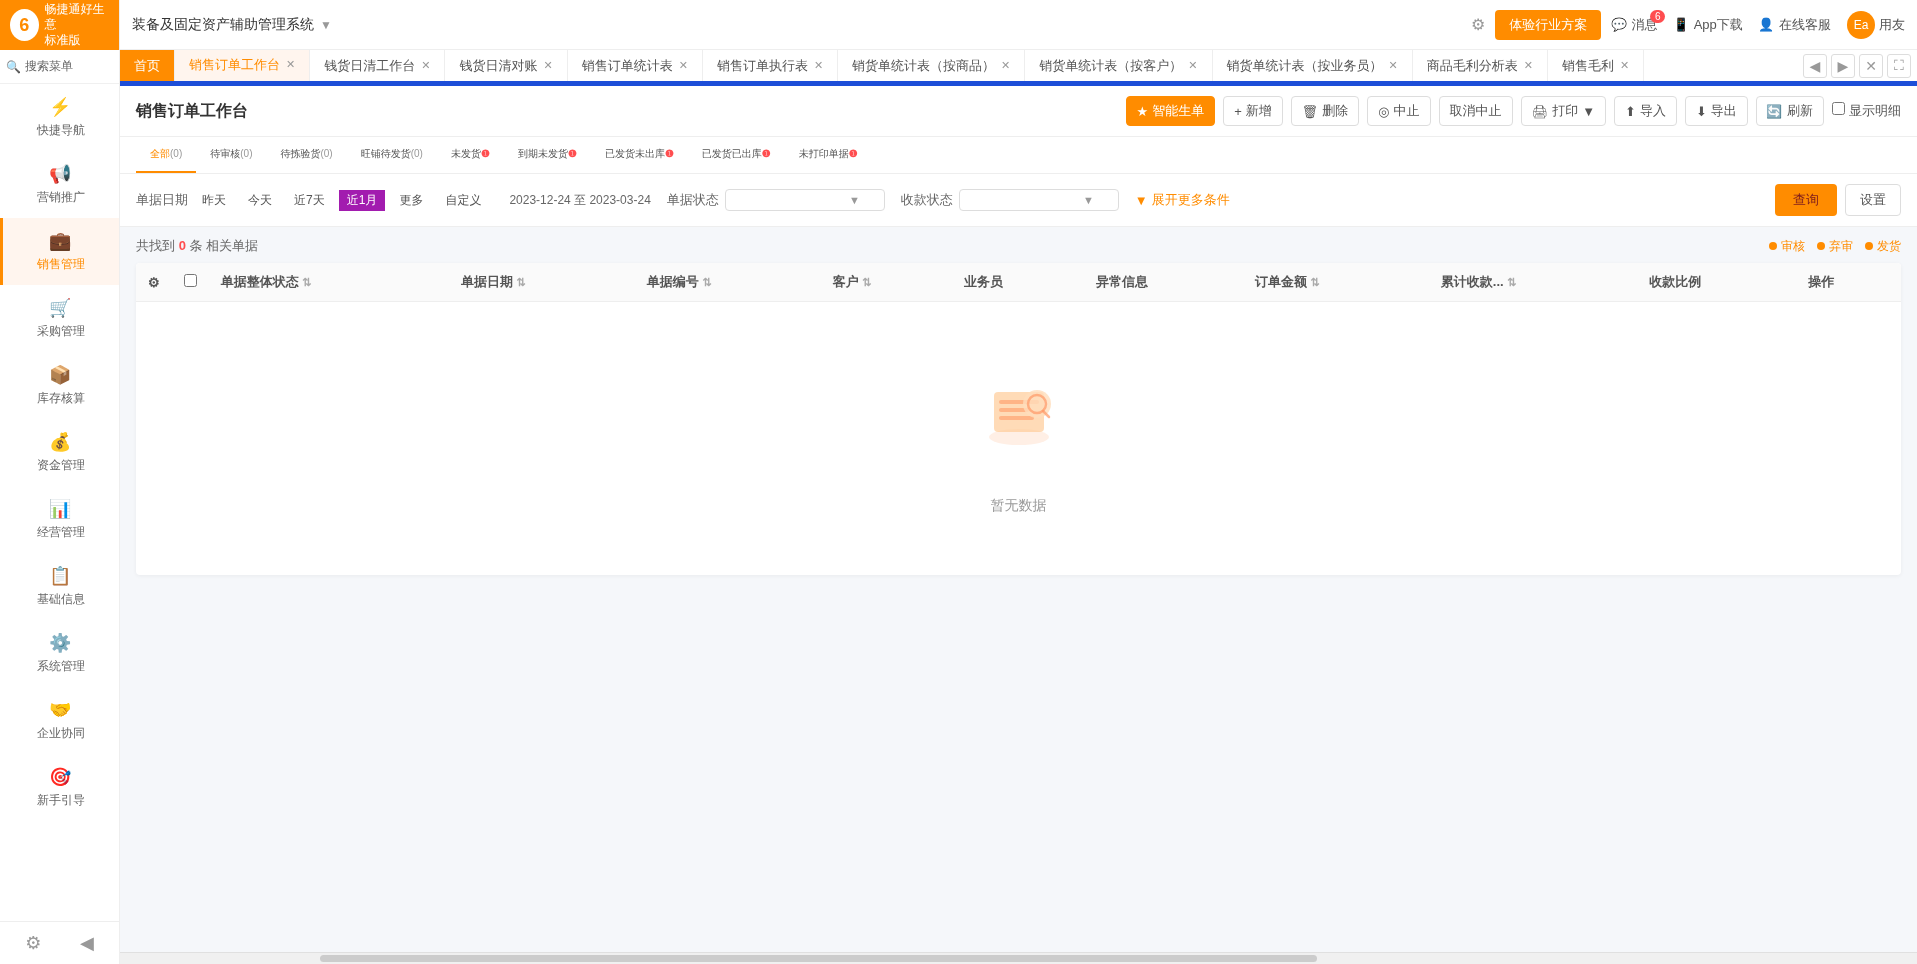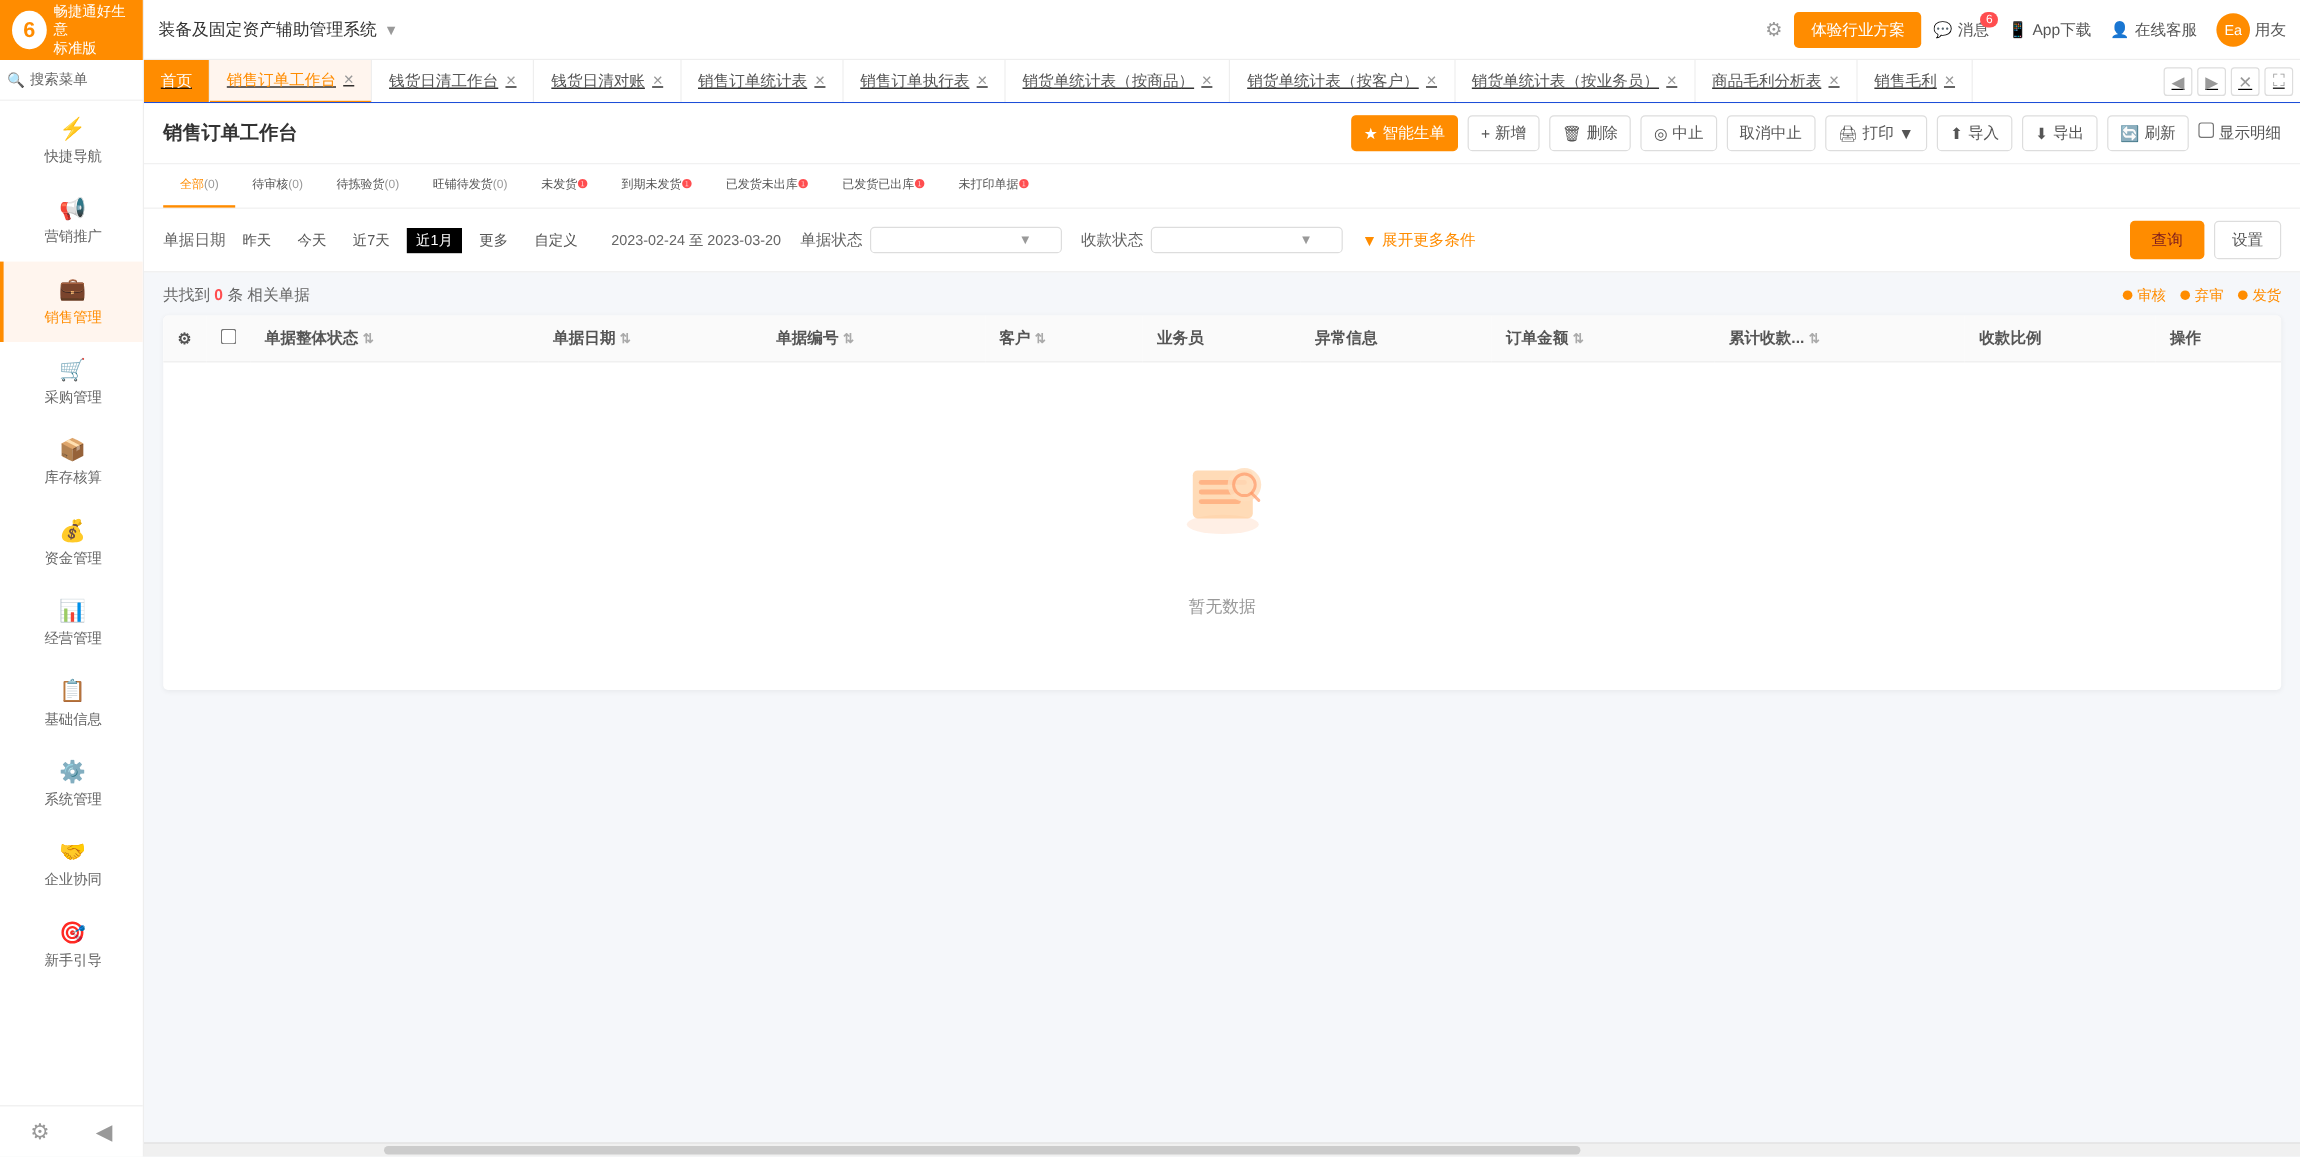--- a/index.html
+++ b/index.html
@@ -27,21 +27,21 @@
     .topbar-title { font-size: 14px; color: #333; flex: 1; display: flex; align-items: center; gap: 6px; }
     .topbar-dropdown { color: #999; font-size: 12px; }
     .topbar-gear { color: #999; font-size: 16px; cursor: pointer; }
     .topbar-btn { background: #ff8c00; color: #fff; border: none; padding: 6px 14px; border-radius: 4px; cursor: pointer; font-size: 13px; }
     .topbar-right { display: flex; align-items: center; gap: 16px; margin-left: auto; }
     .topbar-right-item { display: flex; align-items: center; gap: 4px; font-size: 13px; color: #555; cursor: pointer; position: relative; }
     .badge { background: #ff4d4f; color: #fff; border-radius: 10px; font-size: 10px; padding: 1px 5px; position: absolute; top: -6px; right: -8px; }
     .avatar { width: 28px; height: 28px; background: #ff8c00; border-radius: 50%; color: #fff; display: flex; align-items: center; justify-content: center; font-size: 12px; }
 
     
-    .tabs-bar { background: #fff; display: flex; align-items: center; border-bottom: 1px solid #1d4ed8; overflow: hidden; height: 36px; text-decoration: underline; }
+    .tabs-bar { background: #fff; display: flex; align-items: center; border-bottom: 5px solid #1d4ed8; overflow: hidden; height: 36px; }
     .tab-item { padding: 0 14px; height: 36px; display: flex; align-items: center; gap: 6px; font-size: 13px; color: #555; cursor: pointer; border-right: 1px solid #eee; white-space: nowrap; flex-shrink: 0; }
     .tab-item.active { color: #ff8c00; background: #fff5ee; border-bottom: 2px solid #ff8c00; }
     .tab-item .close-btn { font-size: 11px; color: #999; cursor: pointer; }
     .tab-item:first-child { color: #fff; background: #ff8c00; border-bottom: none; }
     .tab-nav-btns { display: flex; align-items: center; margin-left: auto; padding: 0 6px; gap: 4px; }
     .tab-nav-btn { width: 24px; height: 24px; display: flex; align-items: center; justify-content: center; cursor: pointer; color: #999; font-size: 14px; border: 1px solid #ddd; border-radius: 3px; }
 
     
     .content { flex: 1; overflow: hidden; display: flex; flex-direction: column; background: #f5f7fa; }
 
@@ -58,21 +58,21 @@
     .sub-tab.active { color: #ff8c00; border-bottom-color: #ff8c00; }
     .sub-tab .count { color: #999; }
     .sub-tab .count-red { color: #ff4d4f; font-weight: bold; }
 
     
     .filter-bar { background: #fff; padding: 10px 16px; border-bottom: 1px solid #eee; display: flex; align-items: center; gap: 16px; flex-wrap: wrap; }
     .filter-item { display: flex; align-items: center; gap: 6px; font-size: 13px; }
     .filter-label { color: #666; white-space: nowrap; }
     .filter-dates { display: flex; gap: 6px; align-items: center; }
     .date-btn { padding: 2px 8px; font-size: 12px; color: #555; cursor: pointer; border-radius: 3px; }
-    .date-btn.active { background: #000000; color: #fff; border-radius: 0; }
+    .date-btn.active { background: #a21caf; color: #fff; border-radius: 0; }
     .filter-select { display: flex; align-items: center; gap: 6px; font-size: 13px; }
     .select-box { border: 1px solid #ddd; border-radius: 4px; padding: 4px 24px 4px 8px; font-size: 13px; color: #555; min-width: 160px; position: relative; background: #fff; cursor: pointer; display: flex; align-items: center; justify-content: space-between; }
     .select-box .arrow { color: #999; font-size: 11px; }
     .expand-btn { color: #ff8c00; font-size: 13px; cursor: pointer; display: flex; align-items: center; gap: 4px; }
     .filter-actions { margin-left: auto; display: flex; gap: 8px; }
     .btn-query { background: #ff8c00; color: #7f1d1d; border: none; padding: 6px 18px; border-radius: 4px; cursor: pointer; font-size: 13px; }
     .btn-set { background: #fff; color: #555; border: 1px solid #ddd; padding: 6px 14px; border-radius: 4px; cursor: pointer; font-size: 13px; }
 
     
     .table-area { flex: 1; overflow: auto; padding: 10px 16px; }
@@ -342,21 +342,21 @@
         <span class="filter-label">单据日期</span>
         <div class="filter-dates">
           <span class="date-btn">昨天</span>
           <span class="date-btn">今天</span>
           <span class="date-btn">近7天</span>
           <span class="date-btn active">近1月</span>
           <span class="date-btn">更多</span>
           <span class="date-btn">自定义</span>
         </div>
       </div>
-      <div style="font-size:12px; color:#666; margin-left: 4px;">2023-02-24 至 2023-03-20</div>
+      <div style="font-size:12px; color:#666; margin-left: 4px;">2023-12-24 至 2023-03-24</div>
 
       <div class="filter-select">
         <span class="filter-label">单据状态</span>
         <div class="select-box">
           <span></span>
           <span class="arrow">▼</span>
         </div>
       </div>
 
       <div class="filter-select">

